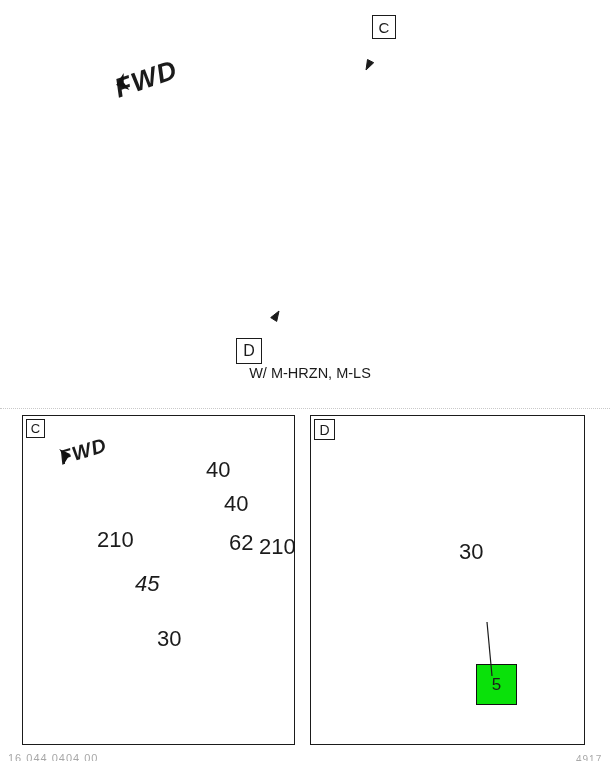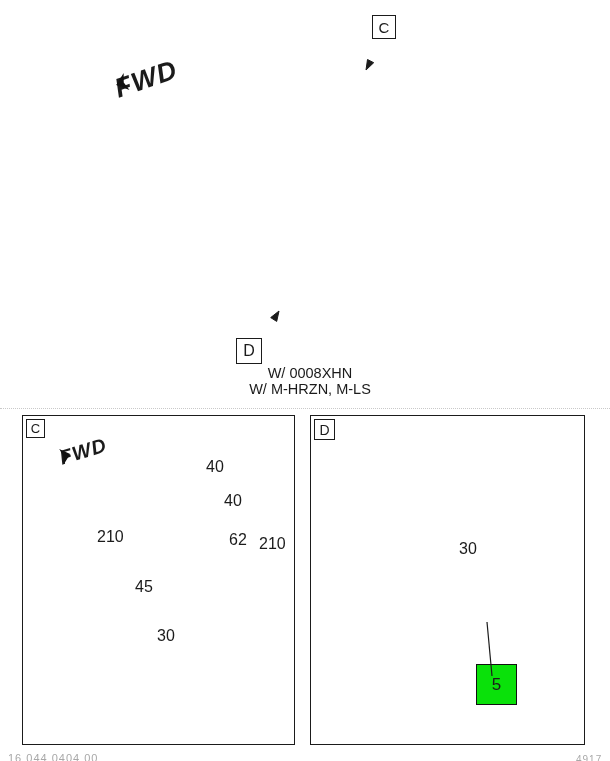--- a/index.html
+++ b/index.html
@@ -12,21 +12,21 @@
           display:flex;align-items:center;justify-content:center;
           font-size:15px;line-height:1;}
   .cornerlabel{position:absolute;left:3px;top:3px;border:1.4px solid #1b1b1b;background:#fff;
           width:17px;height:17px;display:flex;align-items:center;justify-content:center;
           font-size:13px;line-height:1;z-index:3;}
   .caption{position:absolute;left:200px;top:365px;width:220px;text-align:center;
            font-size:14.5px;line-height:16px;}
   .panel{position:absolute;top:415px;height:330px;border:1.5px solid #1b1b1b;background:#fff;box-sizing:border-box;}
   .panel-c{left:22px;width:273px;}
   .panel-d{left:310px;width:275px;}
-  .callout{position:absolute;font-size:16px;line-height:1;z-index:2;text-align:right;}
+  .callout{position:absolute;font-size:22px;line-height:1;z-index:2;text-align:right;}
   .fwd{position:absolute;display:flex;align-items:center;gap:3px;z-index:2;}
   .fwd .fwd-text{font-weight:900;font-style:italic;letter-spacing:1px;}
   .fwd-main{left:114px;top:64px;transform:rotate(-19deg);}
   .fwd-main .fwd-text{font-size:27px;}
   .fwd-c{left:36px;top:24px;transform:rotate(-17deg);}
   .fwd-c .fwd-text{font-size:20px;}
   .hlbox{position:absolute;left:165px;top:248px;width:41px;height:41px;border:1.6px solid #111;
          box-sizing:border-box;display:flex;align-items:center;justify-content:center;
          font-size:17px;z-index:2;}
   .leader5{position:absolute;left:160px;top:198px;z-index:4;pointer-events:none;}
@@ -139,21 +139,20 @@
   </div>
 
   <div class="refbox" style="left:372px;top:15px;width:22px;height:22px;">
     <span>C</span>
   </div>
   <div class="refbox" style="left:236px;top:338px;width:24px;height:24px;font-size:16px;">
     <span>D</span>
   </div>
 
   <div class="caption">
-    <div>W/ 0008XHN</div>
     <div>W/ M-HRZN, M-LS</div>
   </div>
 
   <div class="sep-dotted"></div>
 
   <div class="panel panel-c">
     <div class="cornerlabel">
       <span>C</span>
     </div>
 
@@ -231,21 +230,21 @@
       <svg width="13" height="20" viewBox="0 0 13 20">
         <polygon points="2,2 11,10 2,18 4,10" fill="#111"></polygon>
       </svg>
     </div>
 
     <div class="callout" style="left:183px;top:43px;">40</div>
     <div class="callout" style="left:201px;top:77px;">40</div>
     <div class="callout" style="left:74px;top:113px;">210</div>
     <div class="callout" style="left:206px;top:116px;">62</div>
     <div class="callout" style="left:236px;top:120px;">210</div>
-    <div class="callout" style="left:112px;top:163px;">45</div>
+    <div class="callout" style="left:112px;top:157px;font-style:italic;">45</div>
     <div class="callout" style="left:134px;top:212px;">30</div>
   </div>
 
   <div class="panel panel-d">
     <div class="cornerlabel" style="width:19px;height:19px;font-size:14px;">
       <span>D</span>
     </div>
 
     <svg class="lineart" width="272" height="327" viewBox="0 0 272 327">
 

